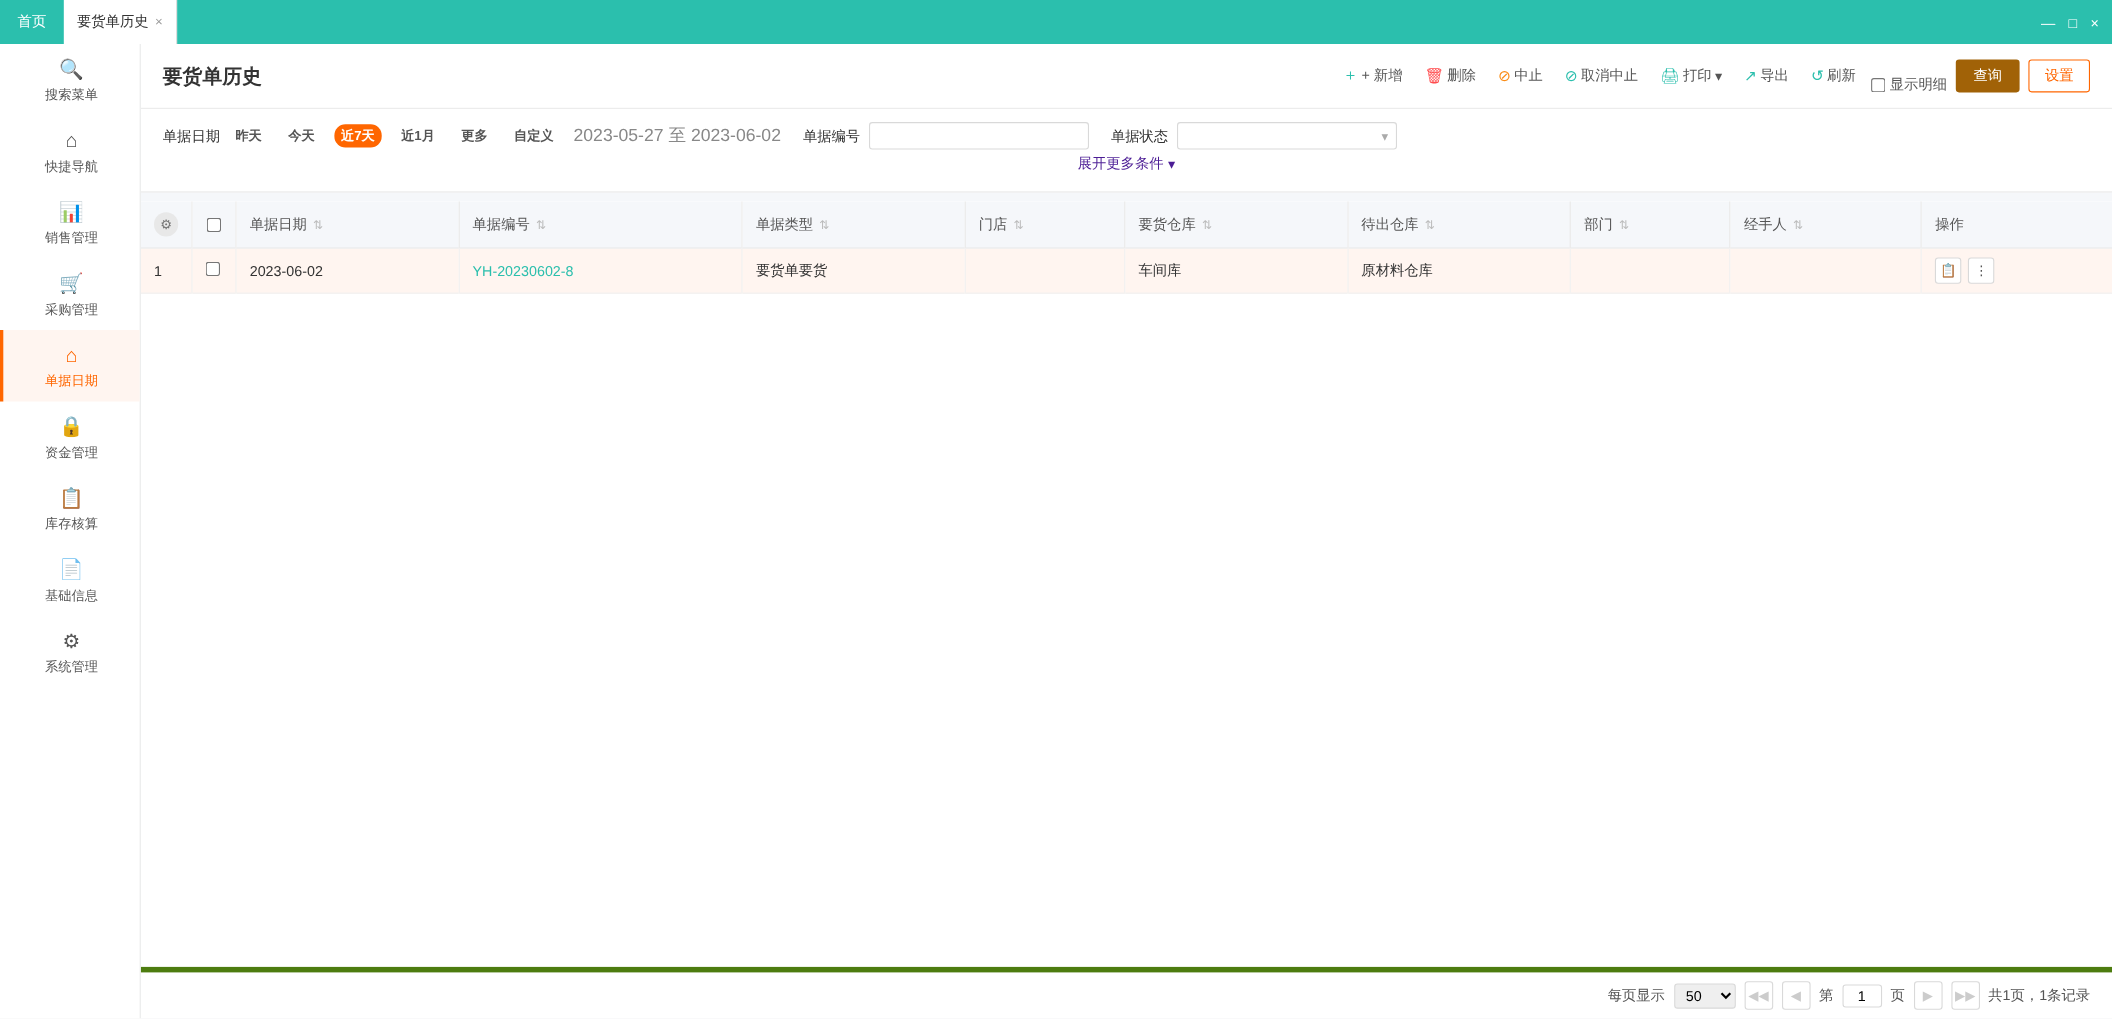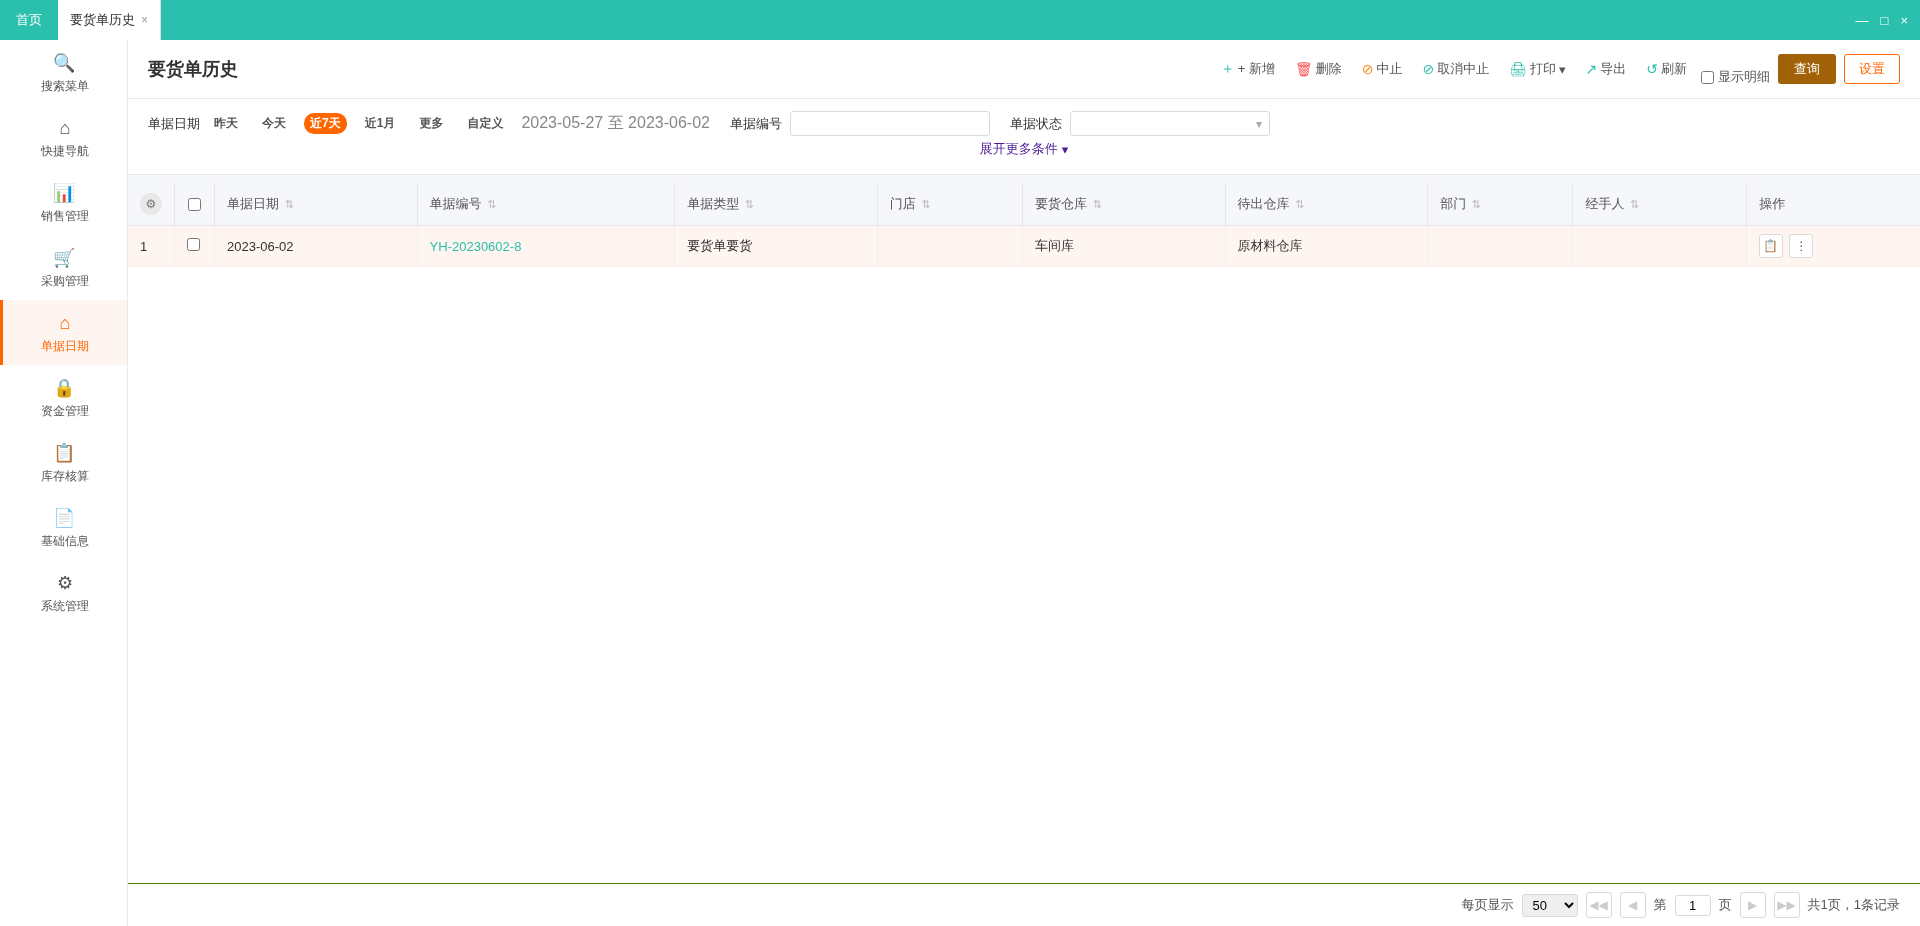--- a/index.html
+++ b/index.html
@@ -333,21 +333,21 @@
     
     .pagination {
       background: white;
       padding: 8px 20px;
       display: flex;
       align-items: center;
       justify-content: flex-end;
       gap: 8px;
       font-size: 13px;
       color: #555;
-      border-top: 1px solid #4d7c0f;
+      border-top: 5px solid #4d7c0f;
       flex-shrink: 0;
     }
     .pagination select {
       border: 1px solid #d9d9d9;
       border-radius: 3px;
       padding: 2px 6px;
       font-size: 13px;
     }
     .pagination .page-btn {
       width: 26px;

